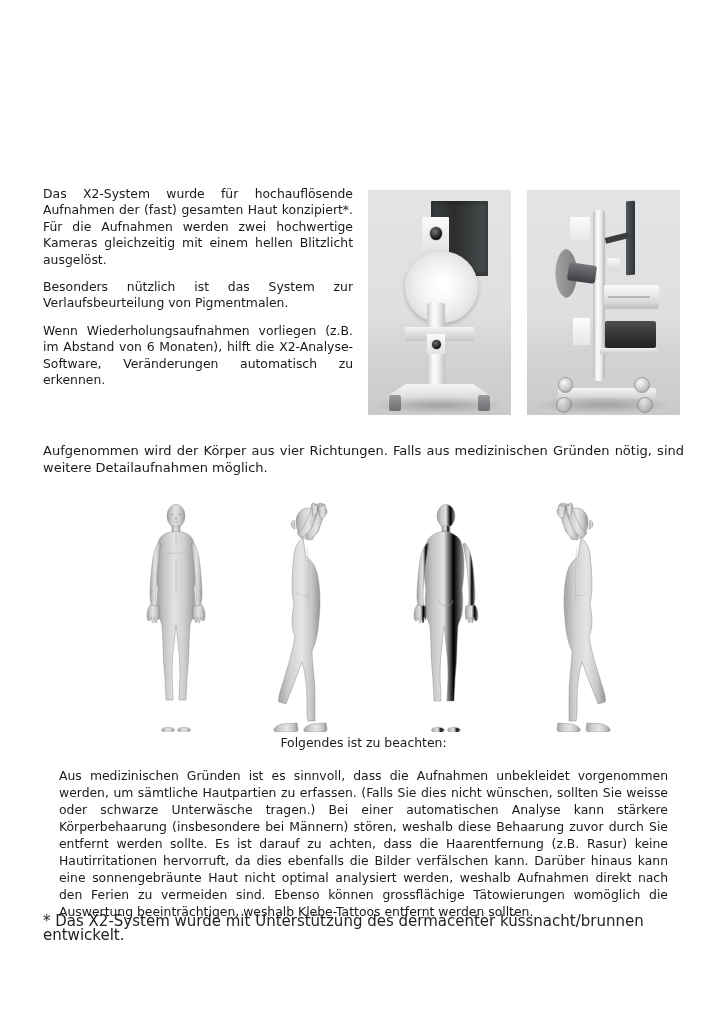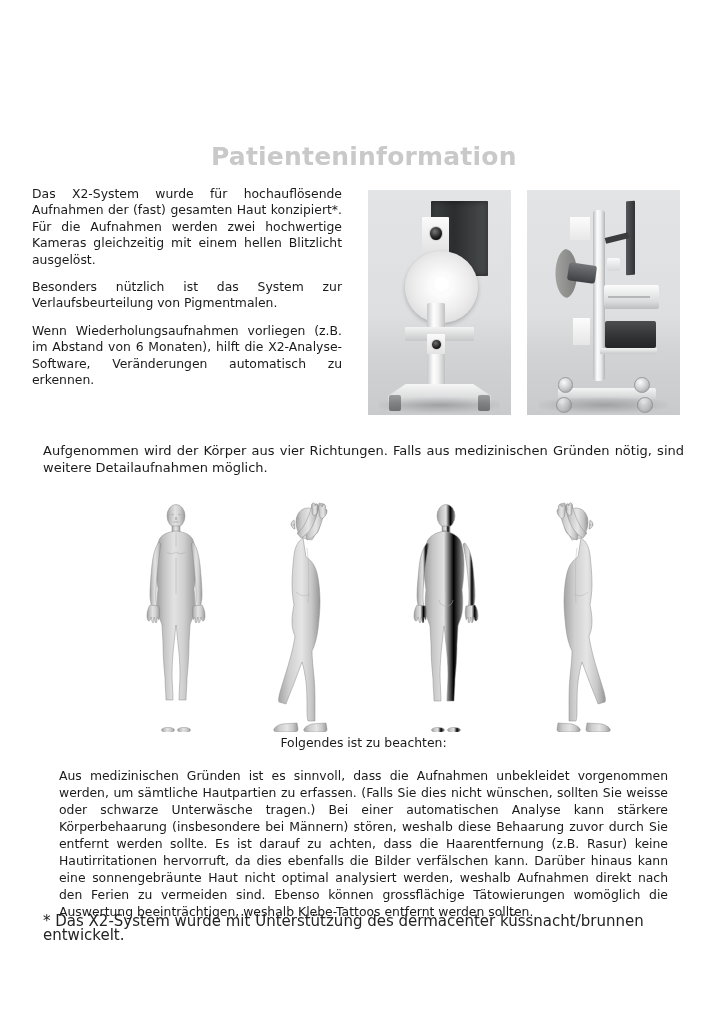--- a/index.html
+++ b/index.html
@@ -75,21 +75,21 @@
     font-size: 25px;
     font-weight: 700;
     letter-spacing: 0.2px;
     color: #c9c9c9;
     line-height: 1.2;
   }
 
   
   .intro-col {
     position: absolute;
-    left: 32px;
+    left: 43px;
     top: 186px;
     width: 310px;
   }
   .intro-col p {
     margin: 0 0 11px 0;
     font-size: 12.4px;
     line-height: 16.4px;
     text-align: justify;
     text-justify: inter-word;
   }
@@ -377,21 +377,20 @@
     line-height: 14px;
     color: #232323;
   }
 </style>
 </head>
 <body>
 
 <div class="page">
 
 
-  <div class="page-title">Patienteninformation</div>
 
   <div class="intro-col">
     <p>Das X2-System wurde für hochauflösende Aufnahmen der (fast) gesamten Haut konzipiert*. Für die Aufnahmen werden zwei hochwertige Kameras gleichzeitig mit einem hellen Blitzlicht ausgelöst.</p>
     <p>Besonders nützlich ist das System zur Verlaufsbeurteilung von Pigmentmalen.</p>
     <p>Wenn Wiederholungsaufnahmen vorliegen (z.B. im Abstand von 6 Monaten), hilft die X2-Analyse-Software, Veränderungen automatisch zu erkennen.</p>
   </div>
 
   <div class="photo photo-front">
     <div class="photo-bg"></div>
     <div class="f-monitor"></div>

